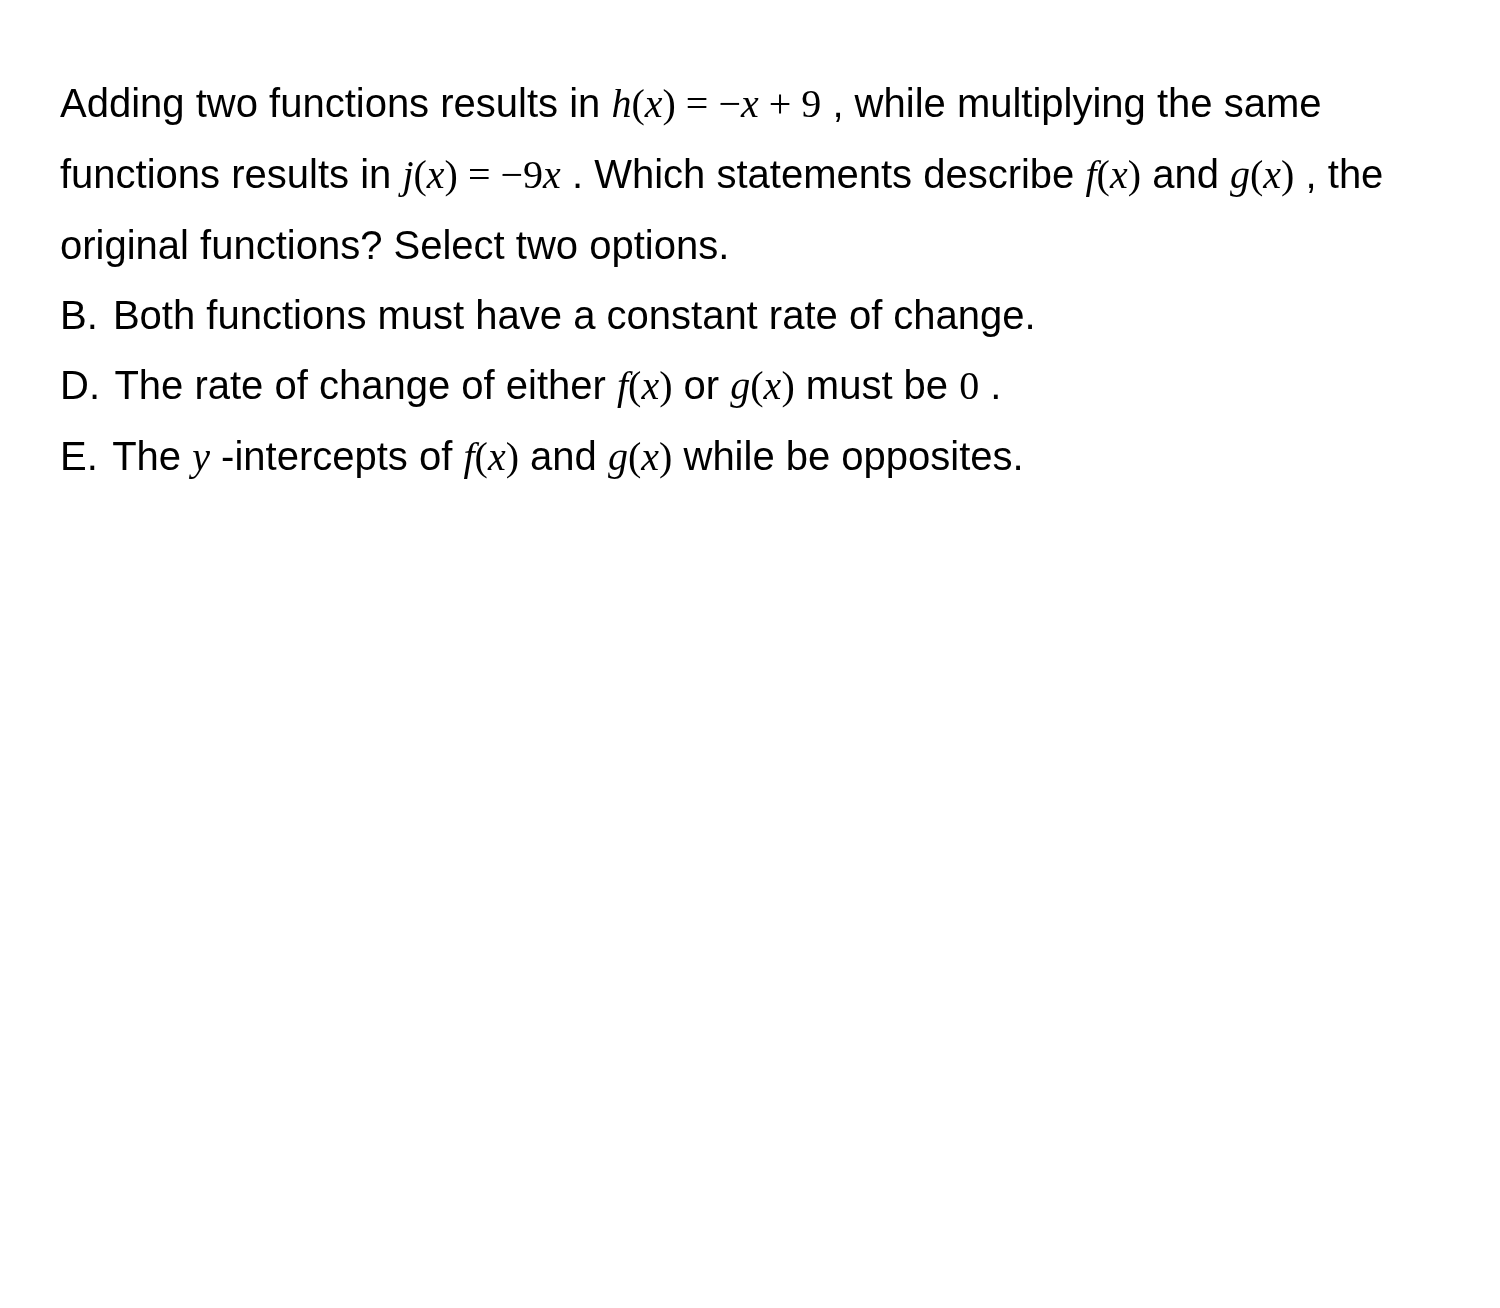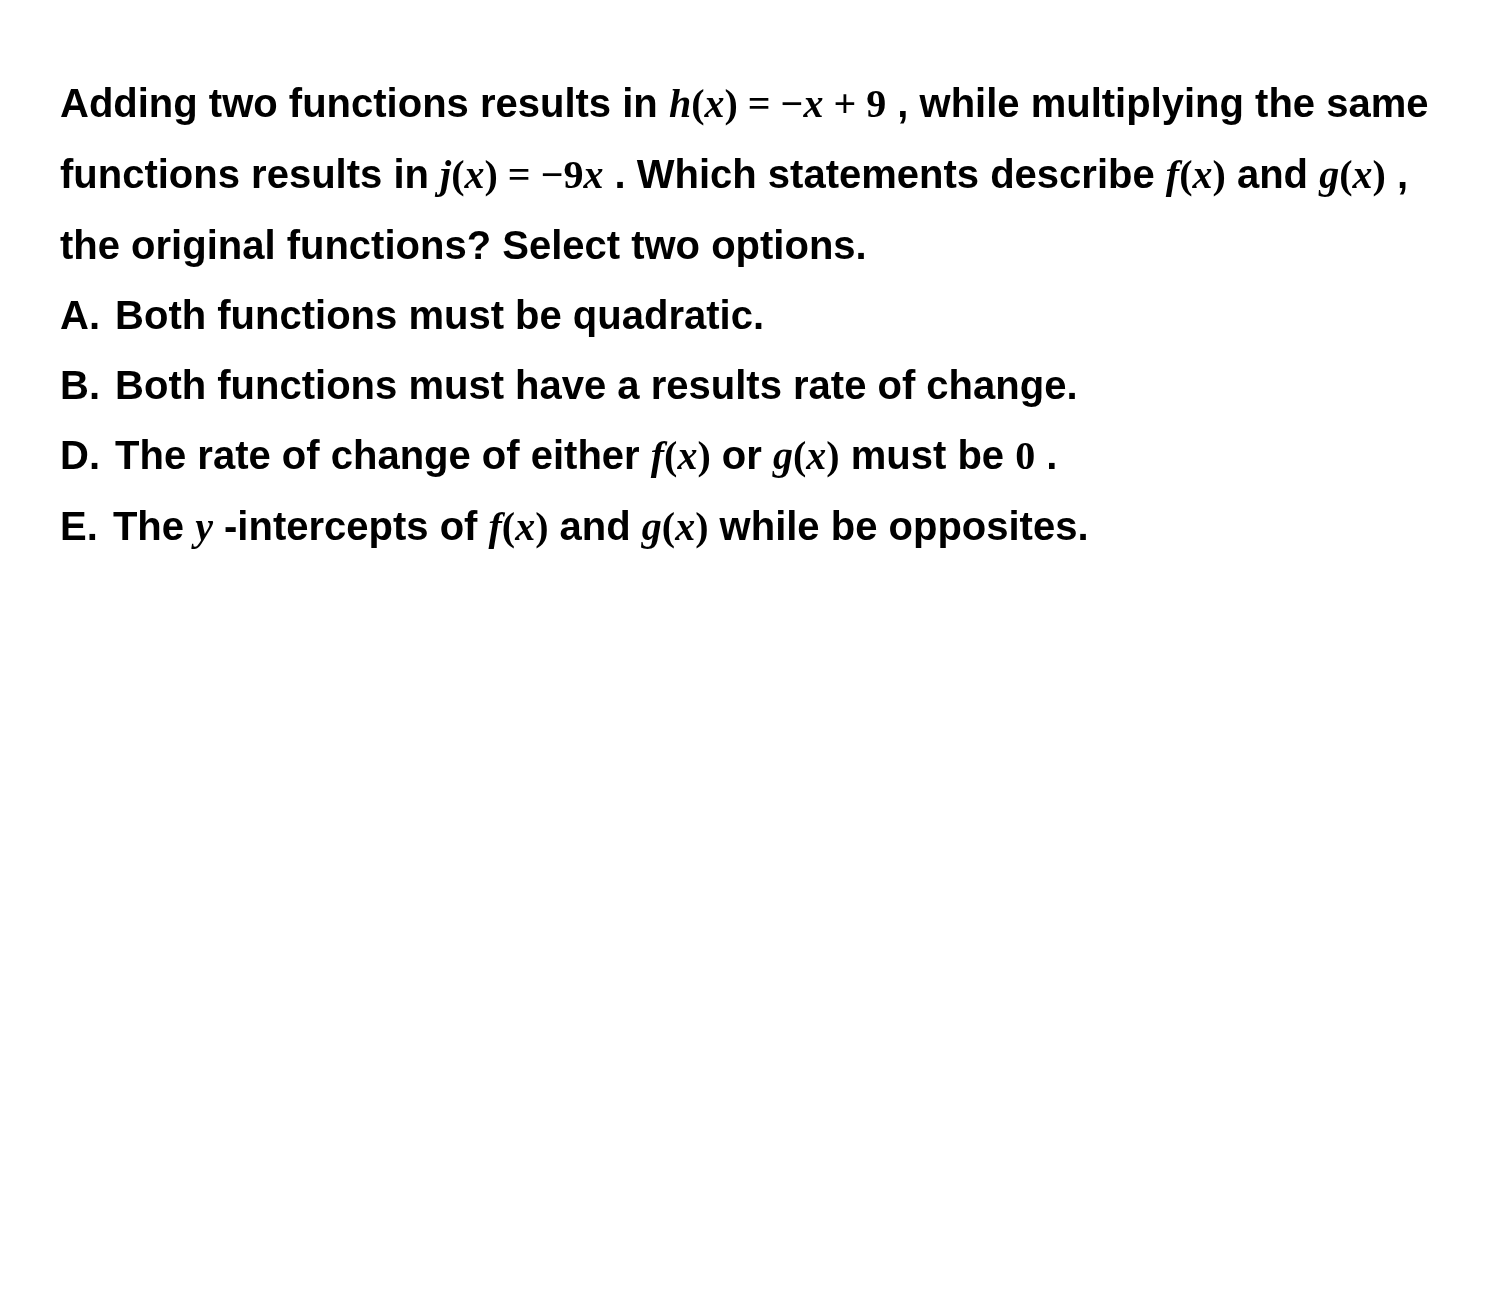--- a/index.html
+++ b/index.html
@@ -11,21 +11,21 @@
       width: 1500px;
       height: 1308px;
       background: #ffffff;
       font-family: -apple-system, BlinkMacSystemFont, "Segoe UI", Helvetica, Arial, sans-serif;
       padding: 68px 60px 60px 60px;
       color: #000000;
     }
     .content {
       font-size: 40px;
       line-height: 1.75;
-      font-weight: 700;
+      font-weight: 400;
     }
     .question-text {
       margin-bottom: 0;
     }
     .math {
       font-family: "Times New Roman", Georgia, serif;
       font-style: italic;
       white-space: nowrap;
     }
     .math .paren {
@@ -49,26 +49,23 @@
     }
   </style>
 </head>
 <body>
 
 <div class="content">
   <div class="question-text">
     <span>Adding two functions results in </span><span class="math"><span>h</span><span class="paren">(</span><span>x</span><span class="paren">)</span><span class="op">=</span><span class="minus">−</span><span>x</span><span class="op">+</span><span class="num">9</span></span><span> , while multiplying the same functions results in </span><span class="math"><span>j</span><span class="paren">(</span><span>x</span><span class="paren">)</span><span class="op">=</span><span class="minus">−</span><span class="num">9</span><span>x</span></span><span> . Which statements describe </span><span class="math"><span>f</span><span class="paren">(</span><span>x</span><span class="paren">)</span></span><span> and </span><span class="math"><span>g</span><span class="paren">(</span><span>x</span><span class="paren">)</span></span><span> , the original functions? Select two options.</span>
   </div>
 
-  <div class="option">
-    <span class="option-label">A.</span><span> Both functions must be quadratic.</span>
-  </div>
 
   <div class="option">
-    <span class="option-label">B.</span><span> Both functions must have a results rate of change.</span>
+    <span class="option-label">B.</span><span> Both functions must have a constant rate of change.</span>
   </div>
 
 
   <div class="option">
     <span class="option-label">D.</span><span> The rate of change of either </span><span class="math"><span>f</span><span class="paren">(</span><span>x</span><span class="paren">)</span></span><span> or </span><span class="math"><span>g</span><span class="paren">(</span><span>x</span><span class="paren">)</span></span><span> must be </span><span class="math"><span class="num">0</span></span><span> .</span>
   </div>
 
   <div class="option">
     <span class="option-label">E.</span><span> The </span><span class="math"><span>y</span></span><span> -intercepts of </span><span class="math"><span>f</span><span class="paren">(</span><span>x</span><span class="paren">)</span></span><span> and </span><span class="math"><span>g</span><span class="paren">(</span><span>x</span><span class="paren">)</span></span><span> while be opposites.</span>
   </div>

